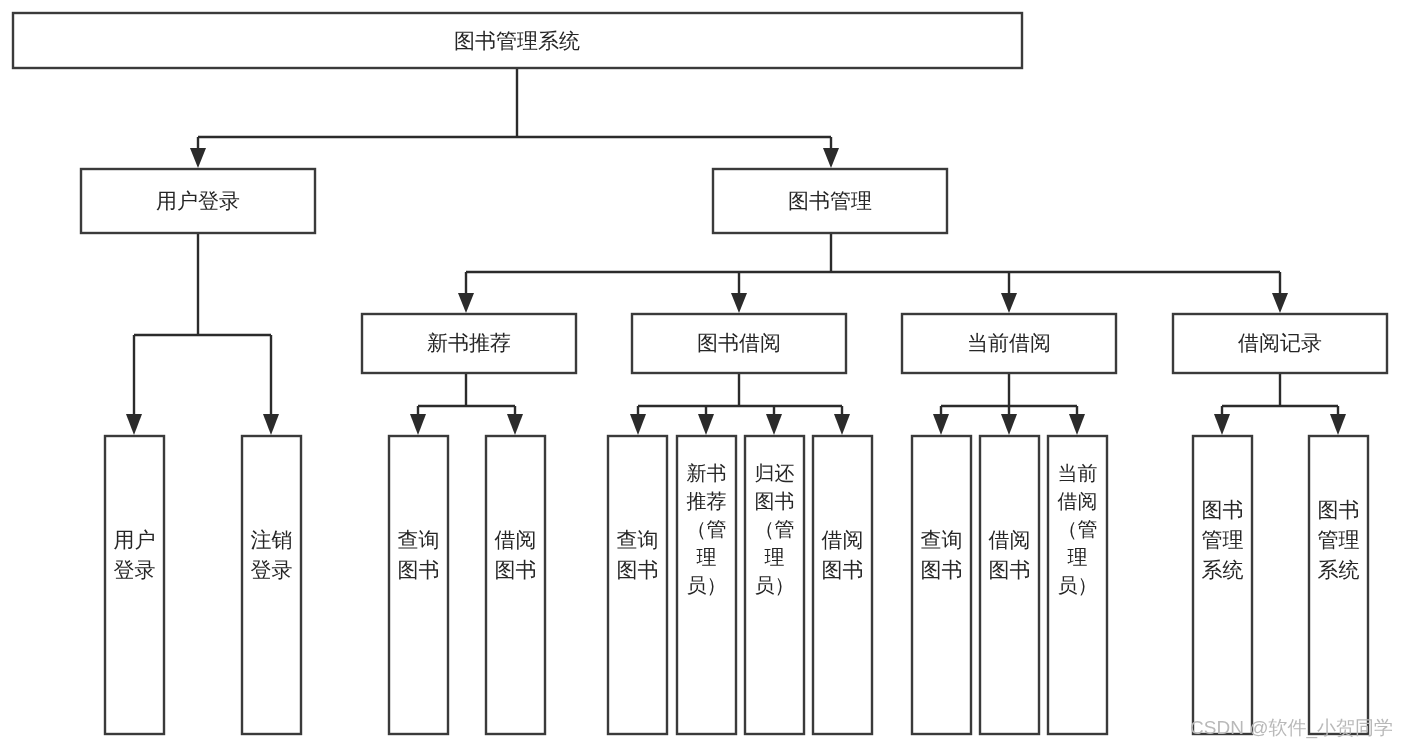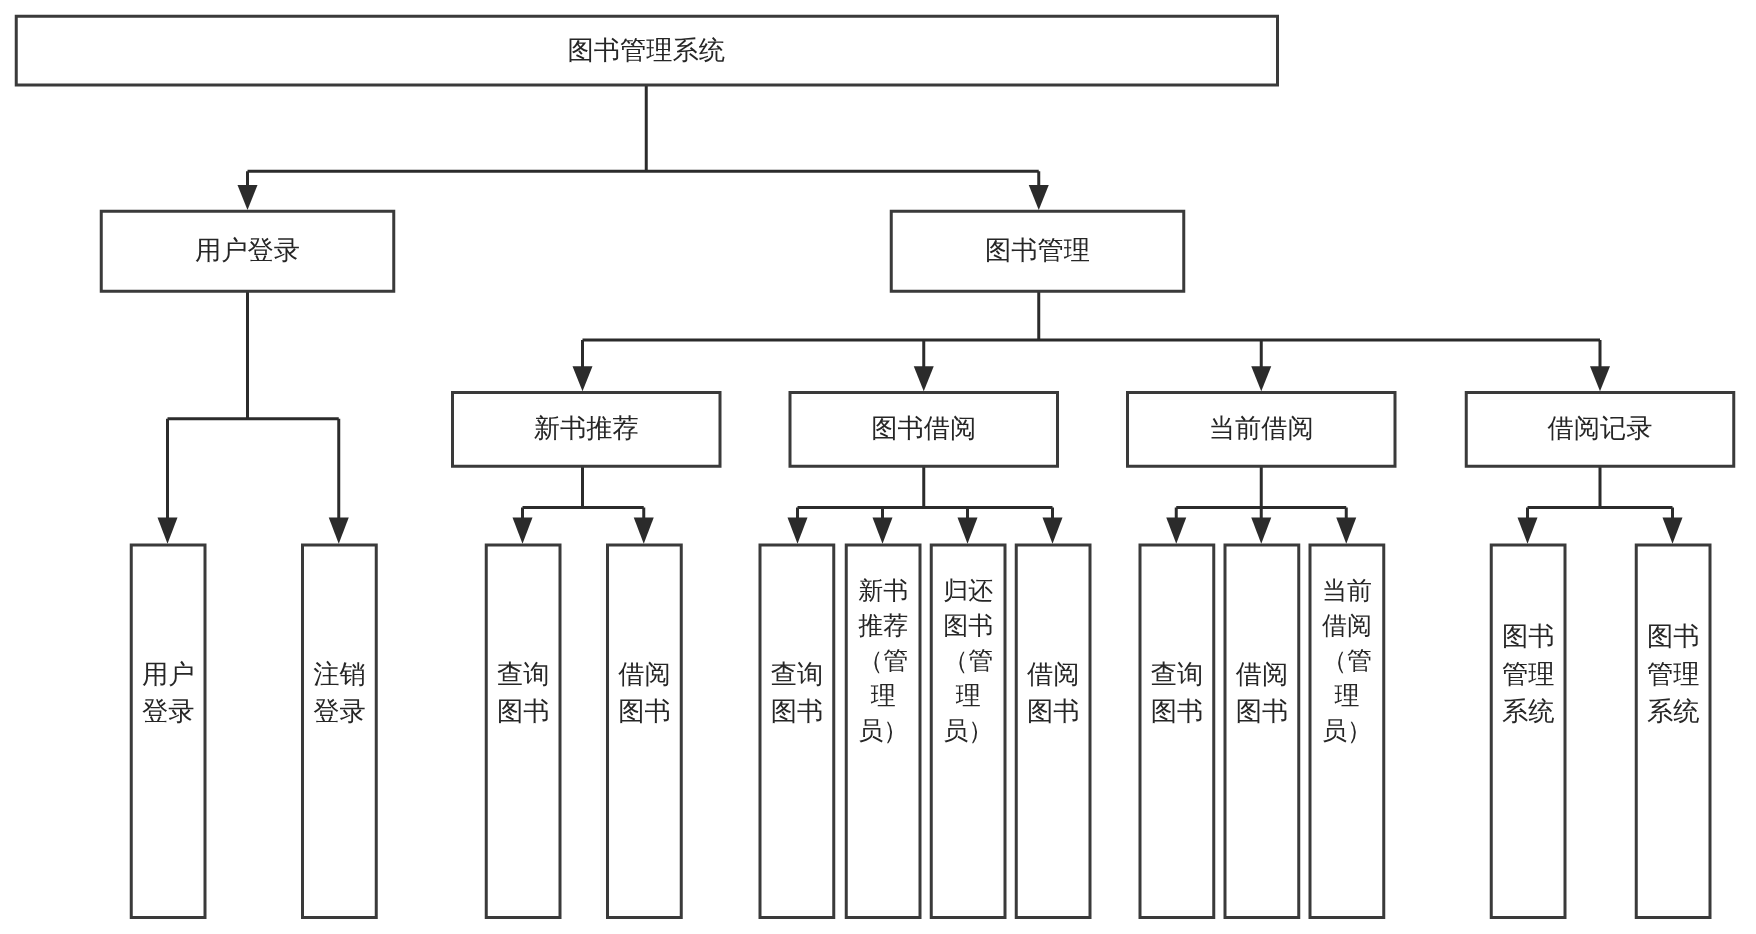--- a/index.html
+++ b/index.html
@@ -225,14 +225,15 @@
       <div style="position: absolute; left: 677px; top: 459px; width: 59px; height: 252px; font-family: &quot;Liberation Sans&quot;, &quot;DejaVu Sans&quot;, sans-serif; font-size: 20px; line-height: 28px; color: rgb(38, 38, 38); text-align: center; white-space: normal; word-break: break-all; overflow: hidden; pointer-events: none;">新书推荐（管理员）</div>
       <div style="position: absolute; left: 745px; top: 459px; width: 59px; height: 252px; font-family: &quot;Liberation Sans&quot;, &quot;DejaVu Sans&quot;, sans-serif; font-size: 20px; line-height: 28px; color: rgb(38, 38, 38); text-align: center; white-space: normal; word-break: break-all; overflow: hidden; pointer-events: none;">归还图书（管理员）</div>
       <div style="position: absolute; left: 813px; top: 525px; width: 59px; height: 120px; font-family: &quot;Liberation Sans&quot;, &quot;DejaVu Sans&quot;, sans-serif; font-size: 21px; line-height: 30px; color: rgb(38, 38, 38); text-align: center; white-space: normal; word-break: break-all; overflow: hidden; pointer-events: none;">借阅图书</div>
       <div style="position: absolute; left: 912px; top: 525px; width: 59px; height: 120px; font-family: &quot;Liberation Sans&quot;, &quot;DejaVu Sans&quot;, sans-serif; font-size: 21px; line-height: 30px; color: rgb(38, 38, 38); text-align: center; white-space: normal; word-break: break-all; overflow: hidden; pointer-events: none;">查询图书</div>
       <div style="position: absolute; left: 980px; top: 525px; width: 59px; height: 120px; font-family: &quot;Liberation Sans&quot;, &quot;DejaVu Sans&quot;, sans-serif; font-size: 21px; line-height: 30px; color: rgb(38, 38, 38); text-align: center; white-space: normal; word-break: break-all; overflow: hidden; pointer-events: none;">借阅图书</div>
       <div style="position: absolute; left: 1048px; top: 459px; width: 59px; height: 252px; font-family: &quot;Liberation Sans&quot;, &quot;DejaVu Sans&quot;, sans-serif; font-size: 20px; line-height: 28px; color: rgb(38, 38, 38); text-align: center; white-space: normal; word-break: break-all; overflow: hidden; pointer-events: none;">当前借阅（管理员）</div>
       <div style="position: absolute; left: 1193px; top: 495px; width: 59px; height: 180px; font-family: &quot;Liberation Sans&quot;, &quot;DejaVu Sans&quot;, sans-serif; font-size: 21px; line-height: 30px; color: rgb(38, 38, 38); text-align: center; white-space: normal; word-break: break-all; overflow: hidden; pointer-events: none;">图书管理系统</div>
       <div style="position: absolute; left: 1309px; top: 495px; width: 59px; height: 180px; font-family: &quot;Liberation Sans&quot;, &quot;DejaVu Sans&quot;, sans-serif; font-size: 21px; line-height: 30px; color: rgb(38, 38, 38); text-align: center; white-space: normal; word-break: break-all; overflow: hidden; pointer-events: none;">图书管理系统</div>
     </div>
 
+<div class="watermark">CSDN @软件_小贺同学</div>
 
 </div>
 
 </body></html>

